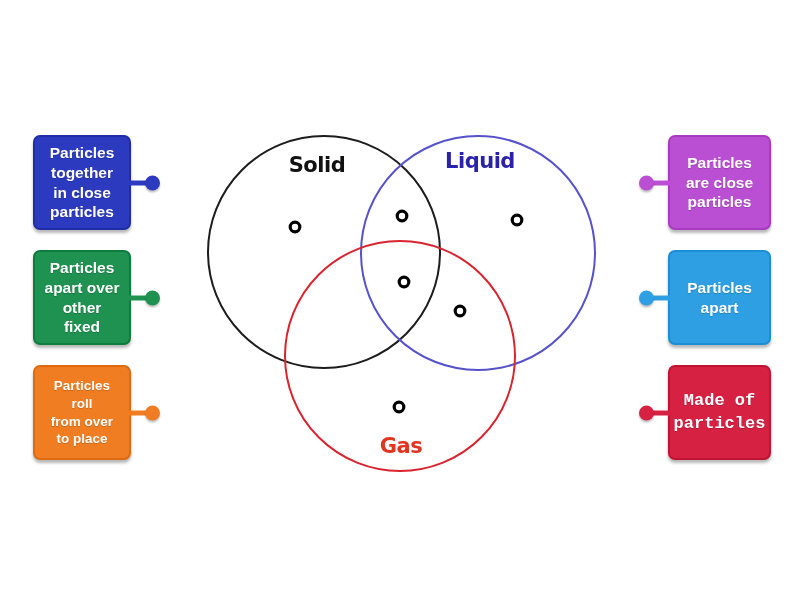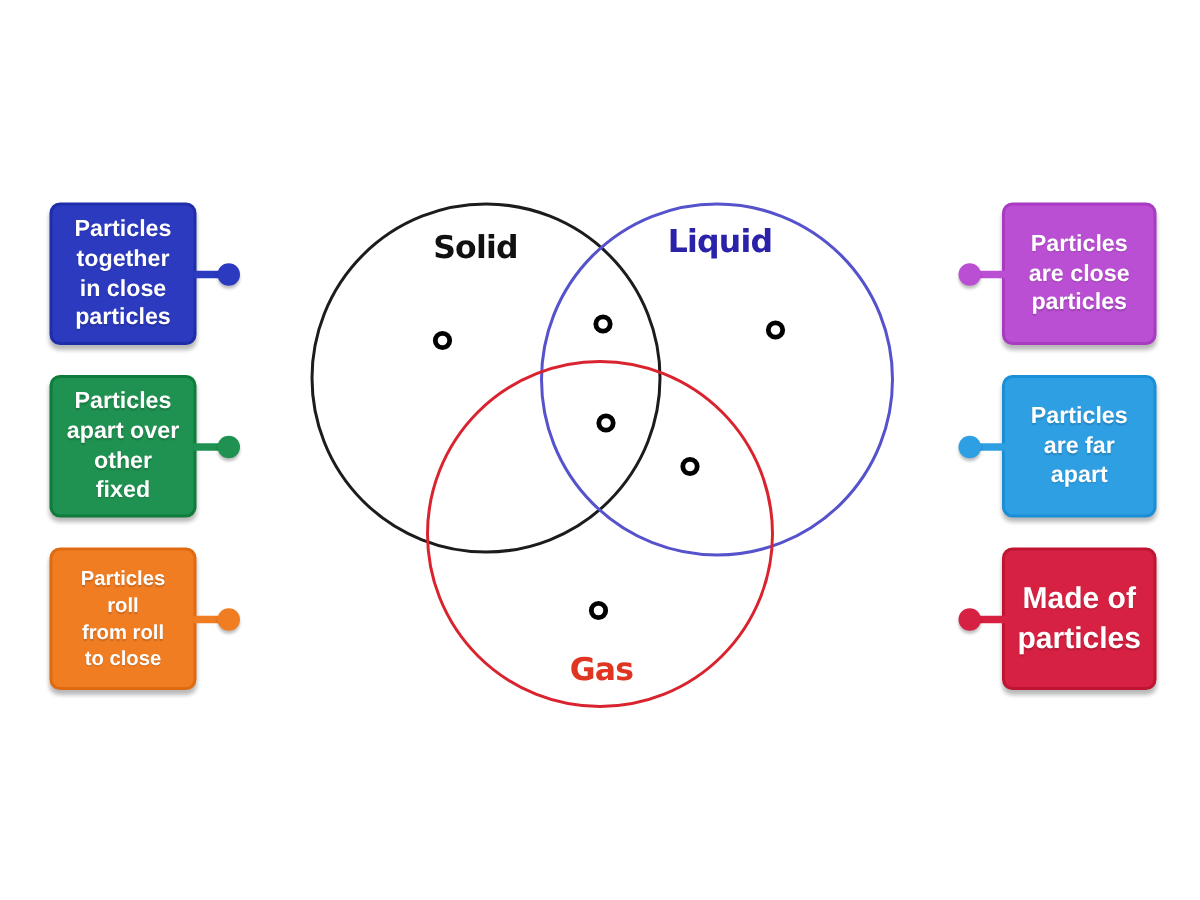--- a/index.html
+++ b/index.html
@@ -17,21 +17,21 @@
     cursor:grab;
   }
   .card .card-text{width:100%;text-shadow:0 1px 1px rgba(0,0,0,0.18);}
   .col-left{left:33px;}
   .col-right{left:668px;width:103px;}
   .row-1{top:135px;}
   .row-2{top:250px;}
   .row-3{top:365px;}
   .size-md .card-text{font-size:15.5px;line-height:1.28;}
   .size-sm .card-text{font-size:13.5px;line-height:1.32;}
-  .size-lg .card-text{font-size:20px;line-height:1.34;}
+  .size-lg .card-text{font-size:17px;line-height:1.34;font-family:Liberation Mono, monospace;}
   
   .stub{
     position:absolute;top:50%;transform:translateY(-50%);
     width:20px;height:5px;
   }
   .knob{
     position:absolute;top:50%;transform:translateY(-50%);
     width:15px;height:15px;border-radius:50%;
     box-shadow:0 2px 2px rgba(0,0,0,0.25);
   }
@@ -87,40 +87,39 @@
         <div>other</div>
         <div>fixed</div>
       </div>
     <div class="stub" style="background-color: rgb(31, 145, 80);"></div>
     <div class="knob" style="background-color: rgb(31, 145, 80);"></div>
   </div>
   <div class="card col-left row-3 size-sm" style="background-color: rgb(241, 125, 35); border-color: rgb(223, 106, 16);">
     <div class="card-text">
         <div>Particles</div>
         <div>roll</div>
-        <div>from roll</div>
-        <div>to close</div>
+        <div>from over</div>
+        <div>to place</div>
       </div>
     <div class="stub" style="background-color: rgb(241, 125, 35);"></div>
     <div class="knob" style="background-color: rgb(241, 125, 35);"></div>
   </div>
 
   <div class="card col-right row-1 size-md" style="background-color: rgb(187, 79, 211); border-color: rgb(169, 58, 194);">
     <div class="card-text">
         <div>Particles</div>
         <div>are close</div>
         <div>particles</div>
       </div>
     <div class="stub" style="background-color: rgb(187, 79, 211);"></div>
     <div class="knob" style="background-color: rgb(187, 79, 211);"></div>
   </div>
   <div class="card col-right row-2 size-md" style="background-color: rgb(46, 159, 227); border-color: rgb(26, 142, 214);">
     <div class="card-text">
         <div>Particles</div>
-        <div>are far</div>
         <div>apart</div>
       </div>
     <div class="stub" style="background-color: rgb(46, 159, 227);"></div>
     <div class="knob" style="background-color: rgb(46, 159, 227);"></div>
   </div>
   <div class="card col-right row-3 size-lg" style="background-color: rgb(214, 33, 66); border-color: rgb(191, 21, 50);">
     <div class="card-text">
         <div>Made of</div>
         <div>particles</div>
       </div>

